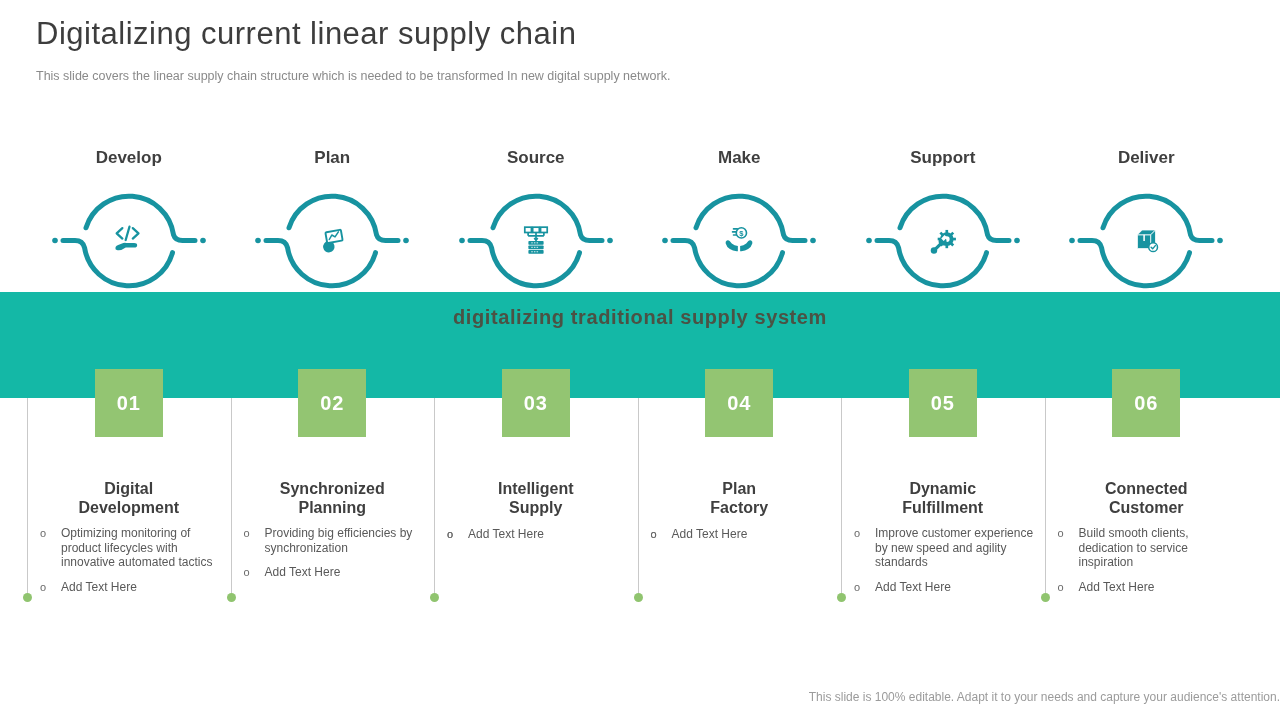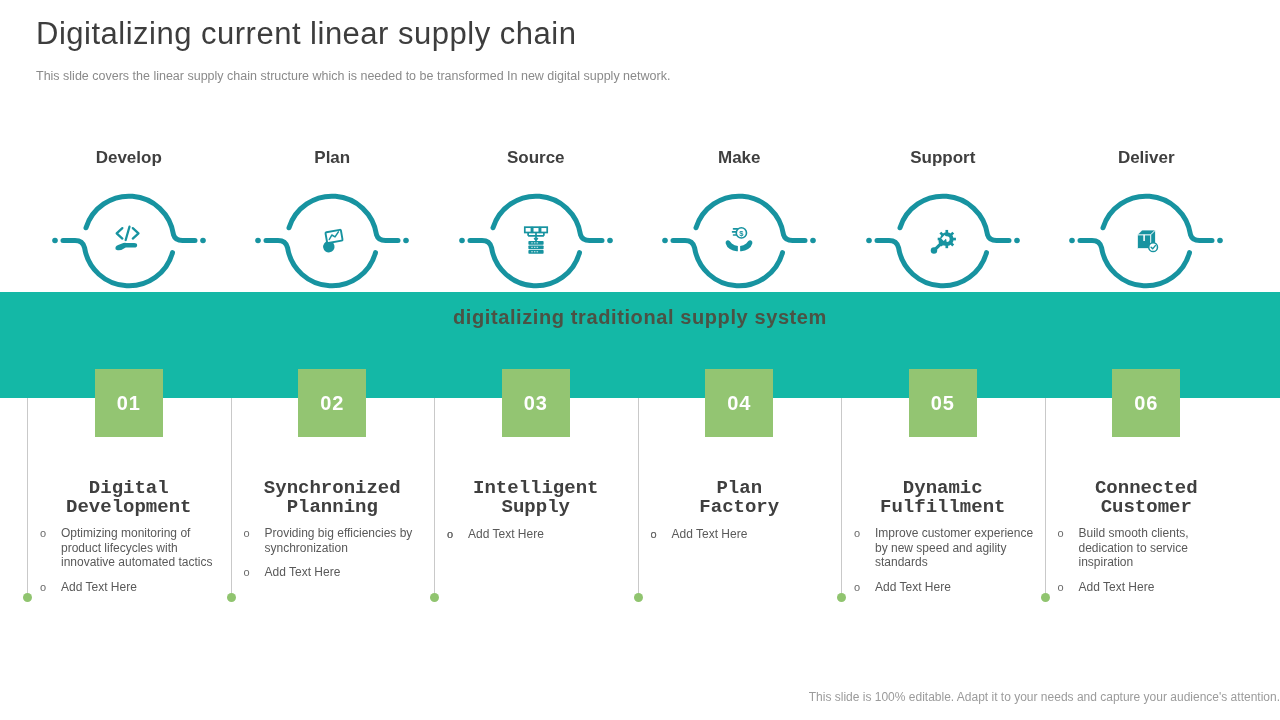--- a/index.html
+++ b/index.html
@@ -33,23 +33,22 @@
     position:absolute;left:27px;top:363px;width:1221px;display:flex;
   }
   .step{width:203.5px;position:relative;text-align:center;}
   .vline{position:absolute;left:0;top:35px;width:1px;height:196px;background:#c9c9c9;}
   .vdot{position:absolute;left:-4px;top:230px;width:9px;height:9px;border-radius:50%;background:#90c46f;}
   .num-box{
     width:68px;height:68px;background:#93c572;color:#ffffff;font-size:20px;font-weight:bold;
     display:flex;align-items:center;justify-content:center;margin:6px auto;letter-spacing:1px;
   }
   .step-title{
-    margin-top:42px;font-size:19px;font-weight:bold;color:#3f3f3f;line-height:19px;
+    margin-top:42px;font-size:16px;font-weight:bold;color:#3f3f3f;line-height:19px;
     white-space:pre-line;
-    font-family:Liberation Mono, monospace;
   }
   .bullets{margin:9px 0 0;padding:0;list-style:none;text-align:left;}
   .bullet{
     position:relative;padding:0 8px 0 34px;margin-bottom:10px;
     font-size:12px;color:#595959;line-height:14.5px;
   }
   .bullet .marker{position:absolute;left:13px;top:0;font-size:11px;color:#6a6a6a;}
   .footer{
     position:absolute;left:0;top:690px;width:1280px;text-align:right;
     font-size:12px;color:#9b9b9b;

